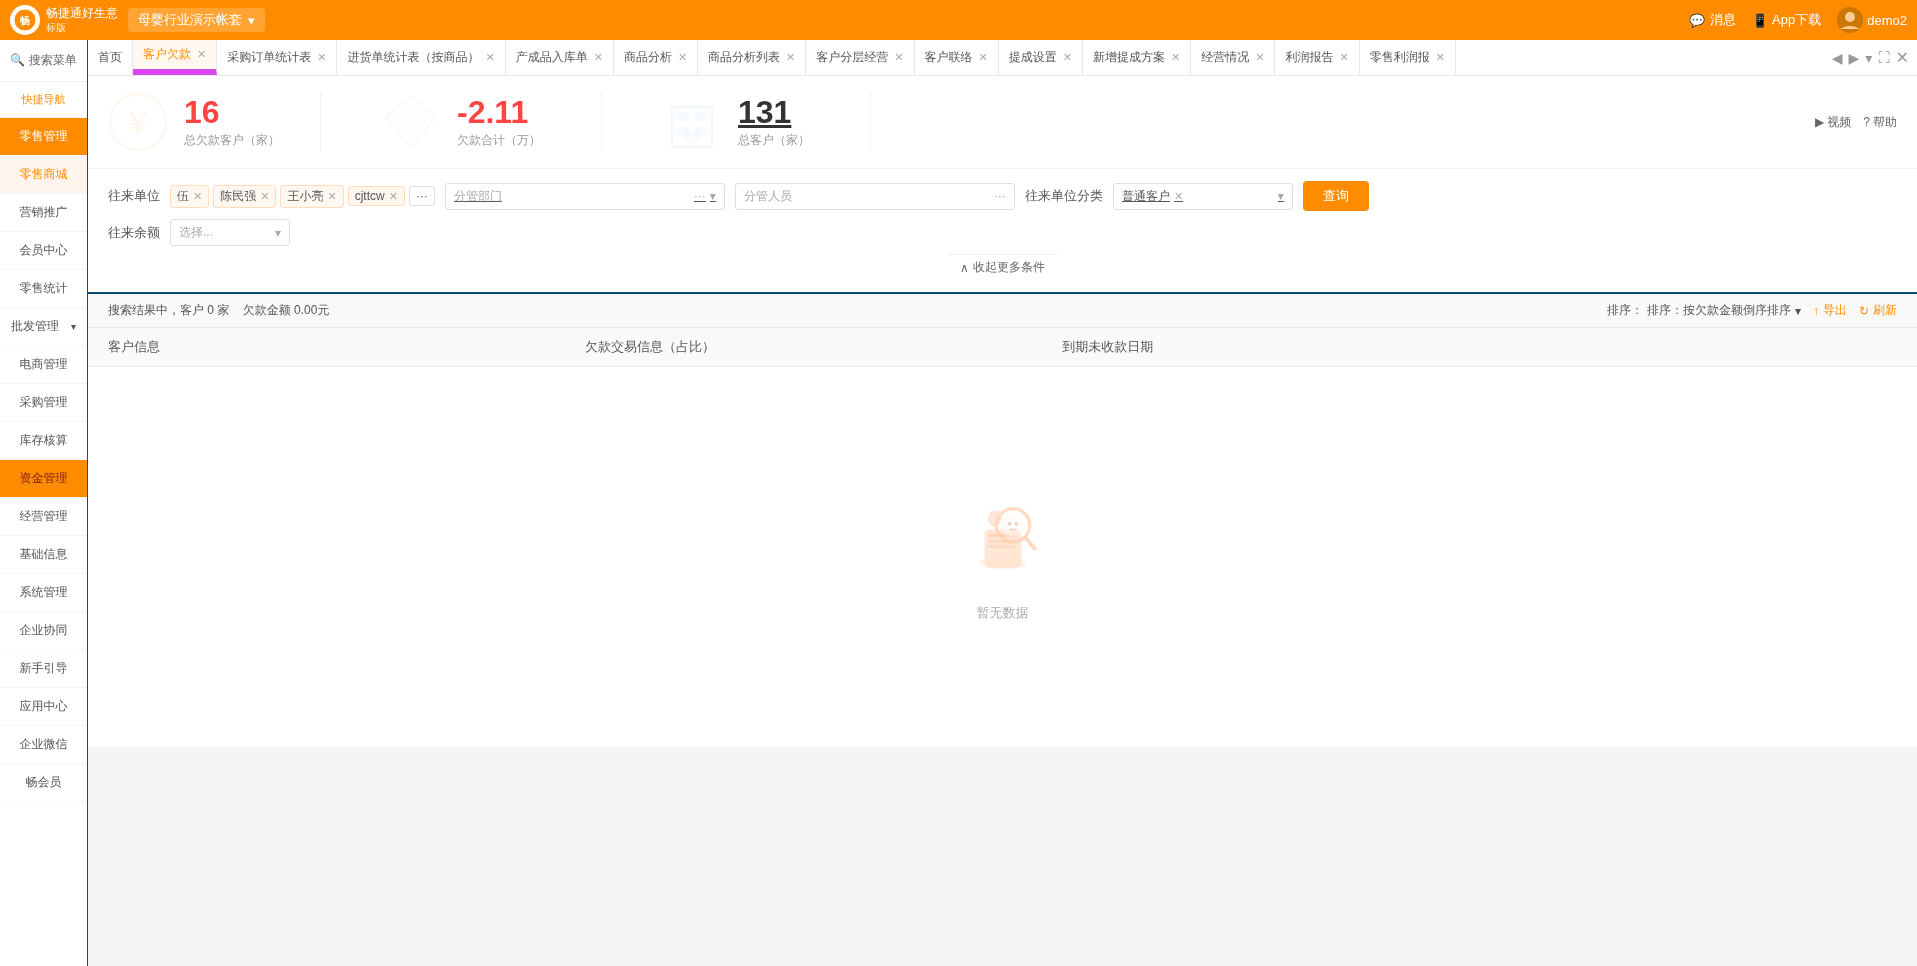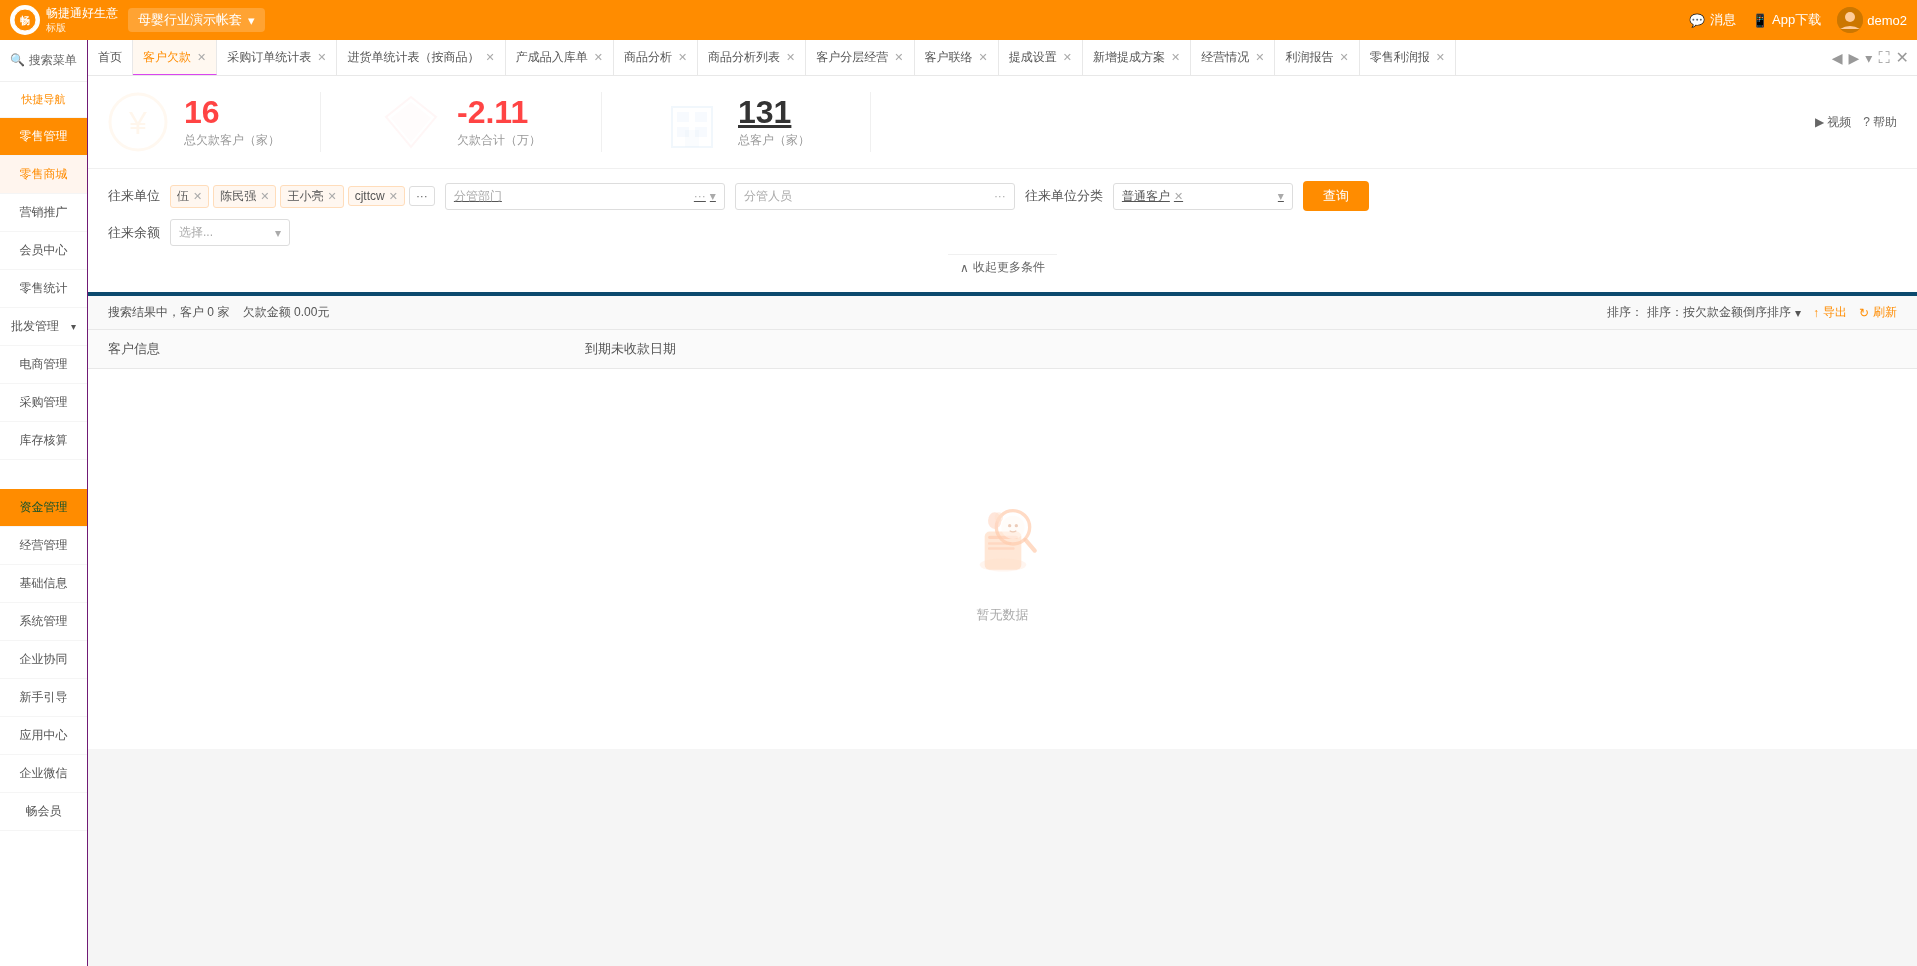--- a/index.html
+++ b/index.html
@@ -157,21 +157,21 @@
       font-size: 12px;
       color: #555;
       cursor: pointer;
       border-right: 1px solid #e8e8e8;
       white-space: nowrap;
       gap: 4px;
     }
     .tab-item.active {
       background: #fff8f0;
       color: #ff8c00;
-      border-bottom: 1px solid #d946ef;
+      border-bottom: 6px solid #d946ef;
     }
     .tab-item .tab-close {
       color: #aaa;
       font-size: 11px;
       margin-left: 2px;
     }
     .tab-bar-actions {
       display: flex;
       align-items: center;
       margin-left: auto;
@@ -239,21 +239,21 @@
       gap: 12px;
       font-size: 12px;
       color: #666;
     }
     .stat-action-link { cursor: pointer; display: flex; align-items: center; gap: 3px; color: #666; }
 
     
     .filter-area {
       background: #fff;
       padding: 12px 20px;
-      border-bottom: 4px solid #0c4a6e;
+      border-bottom: 2px solid #0c4a6e;
     }
     .filter-row {
       display: flex;
       align-items: center;
       gap: 10px;
       margin-bottom: 8px;
       flex-wrap: wrap;
     }
     .filter-label { font-size: 13px; color: #555; white-space: nowrap; }
     .filter-tags {
@@ -508,21 +508,21 @@
     </div>
     <div class="sidebar-nav-item">
       <span>电商管理</span>
     </div>
     <div class="sidebar-nav-item">
       <span>采购管理</span>
     </div>
     <div class="sidebar-nav-item">
       <span>库存核算</span>
     </div>
-    <div class="sidebar-nav-item" style="background:#ff8c00;color:#14532d;margin-top:29px;">
+    <div class="sidebar-nav-item" style="background:#ff8c00;color:#7f1d1d;">
       <span>资金管理</span>
     </div>
     <div class="sidebar-nav-item">
       <span>经营管理</span>
     </div>
     <div class="sidebar-nav-item">
       <span>基础信息</span>
     </div>
     <div class="sidebar-nav-item">
       <span>系统管理</span>
@@ -748,20 +748,21 @@
           <div class="refresh-btn">
             <span>↻</span>
             <span>刷新</span>
           </div>
         </div>
       </div>
 
       <div class="table-container">
         <div class="table-header">
           <div class="table-col-header">客户信息</div>
+          <div class="table-col-header">欠款交易信息（占比）</div>
           <div class="table-col-header">到期未收款日期</div>
         </div>
         <div class="table-body">
           <div class="empty-state">
 
             <svg class="empty-img" viewBox="0 0 120 120" xmlns="http://www.w3.org/2000/svg">
 
               <ellipse cx="60" cy="85" rx="28" ry="8" fill="#ffddcc" opacity="0.5"></ellipse>
 
               <rect x="38" y="45" width="44" height="46" rx="6" fill="#ffc8a0" opacity="0.7"></rect>

